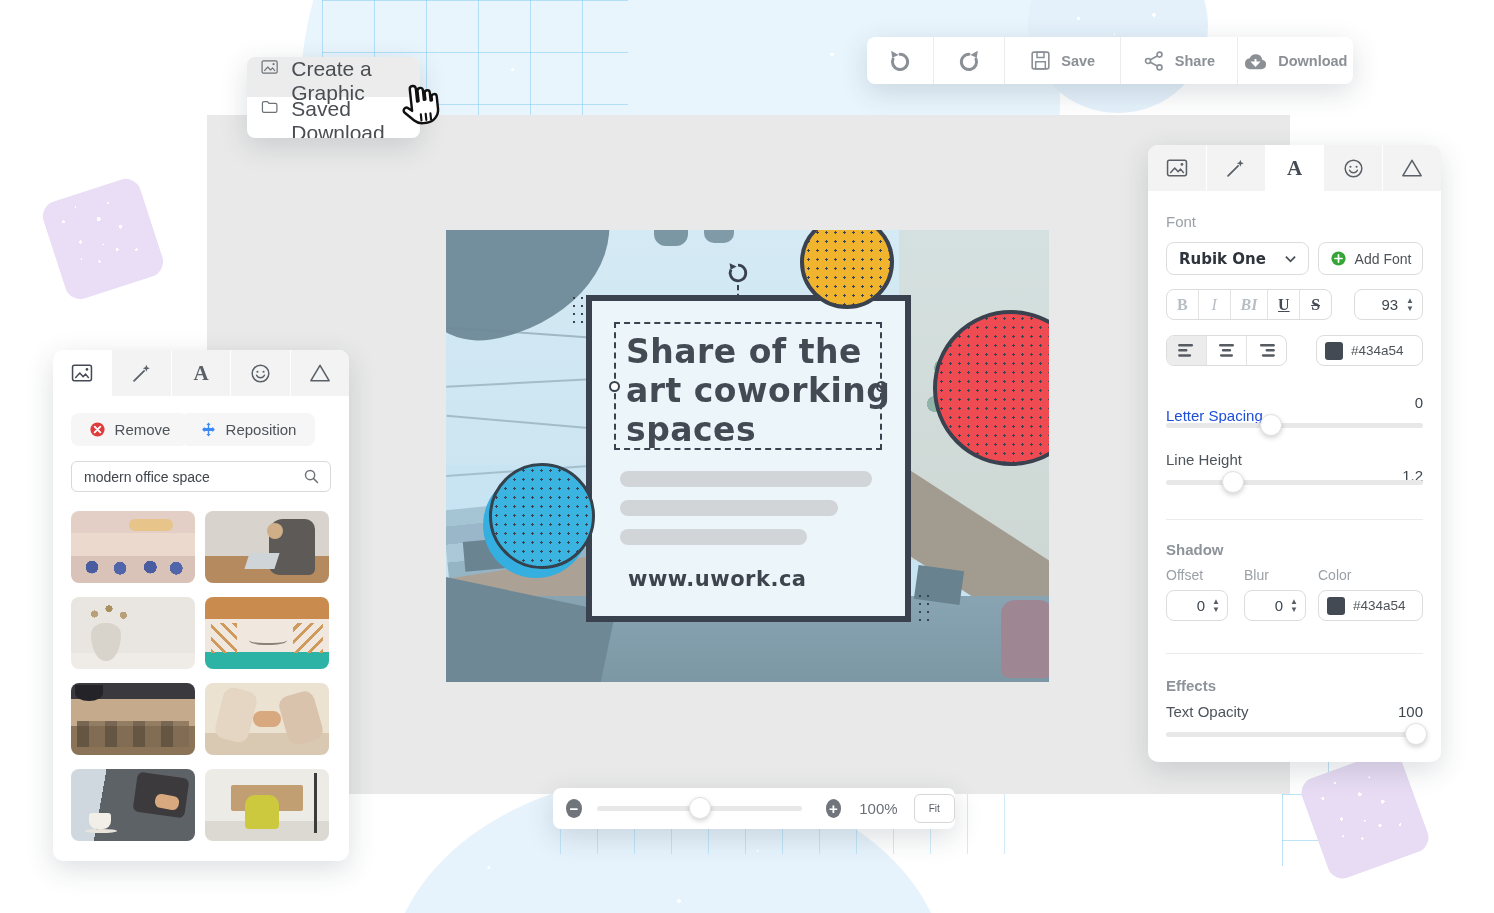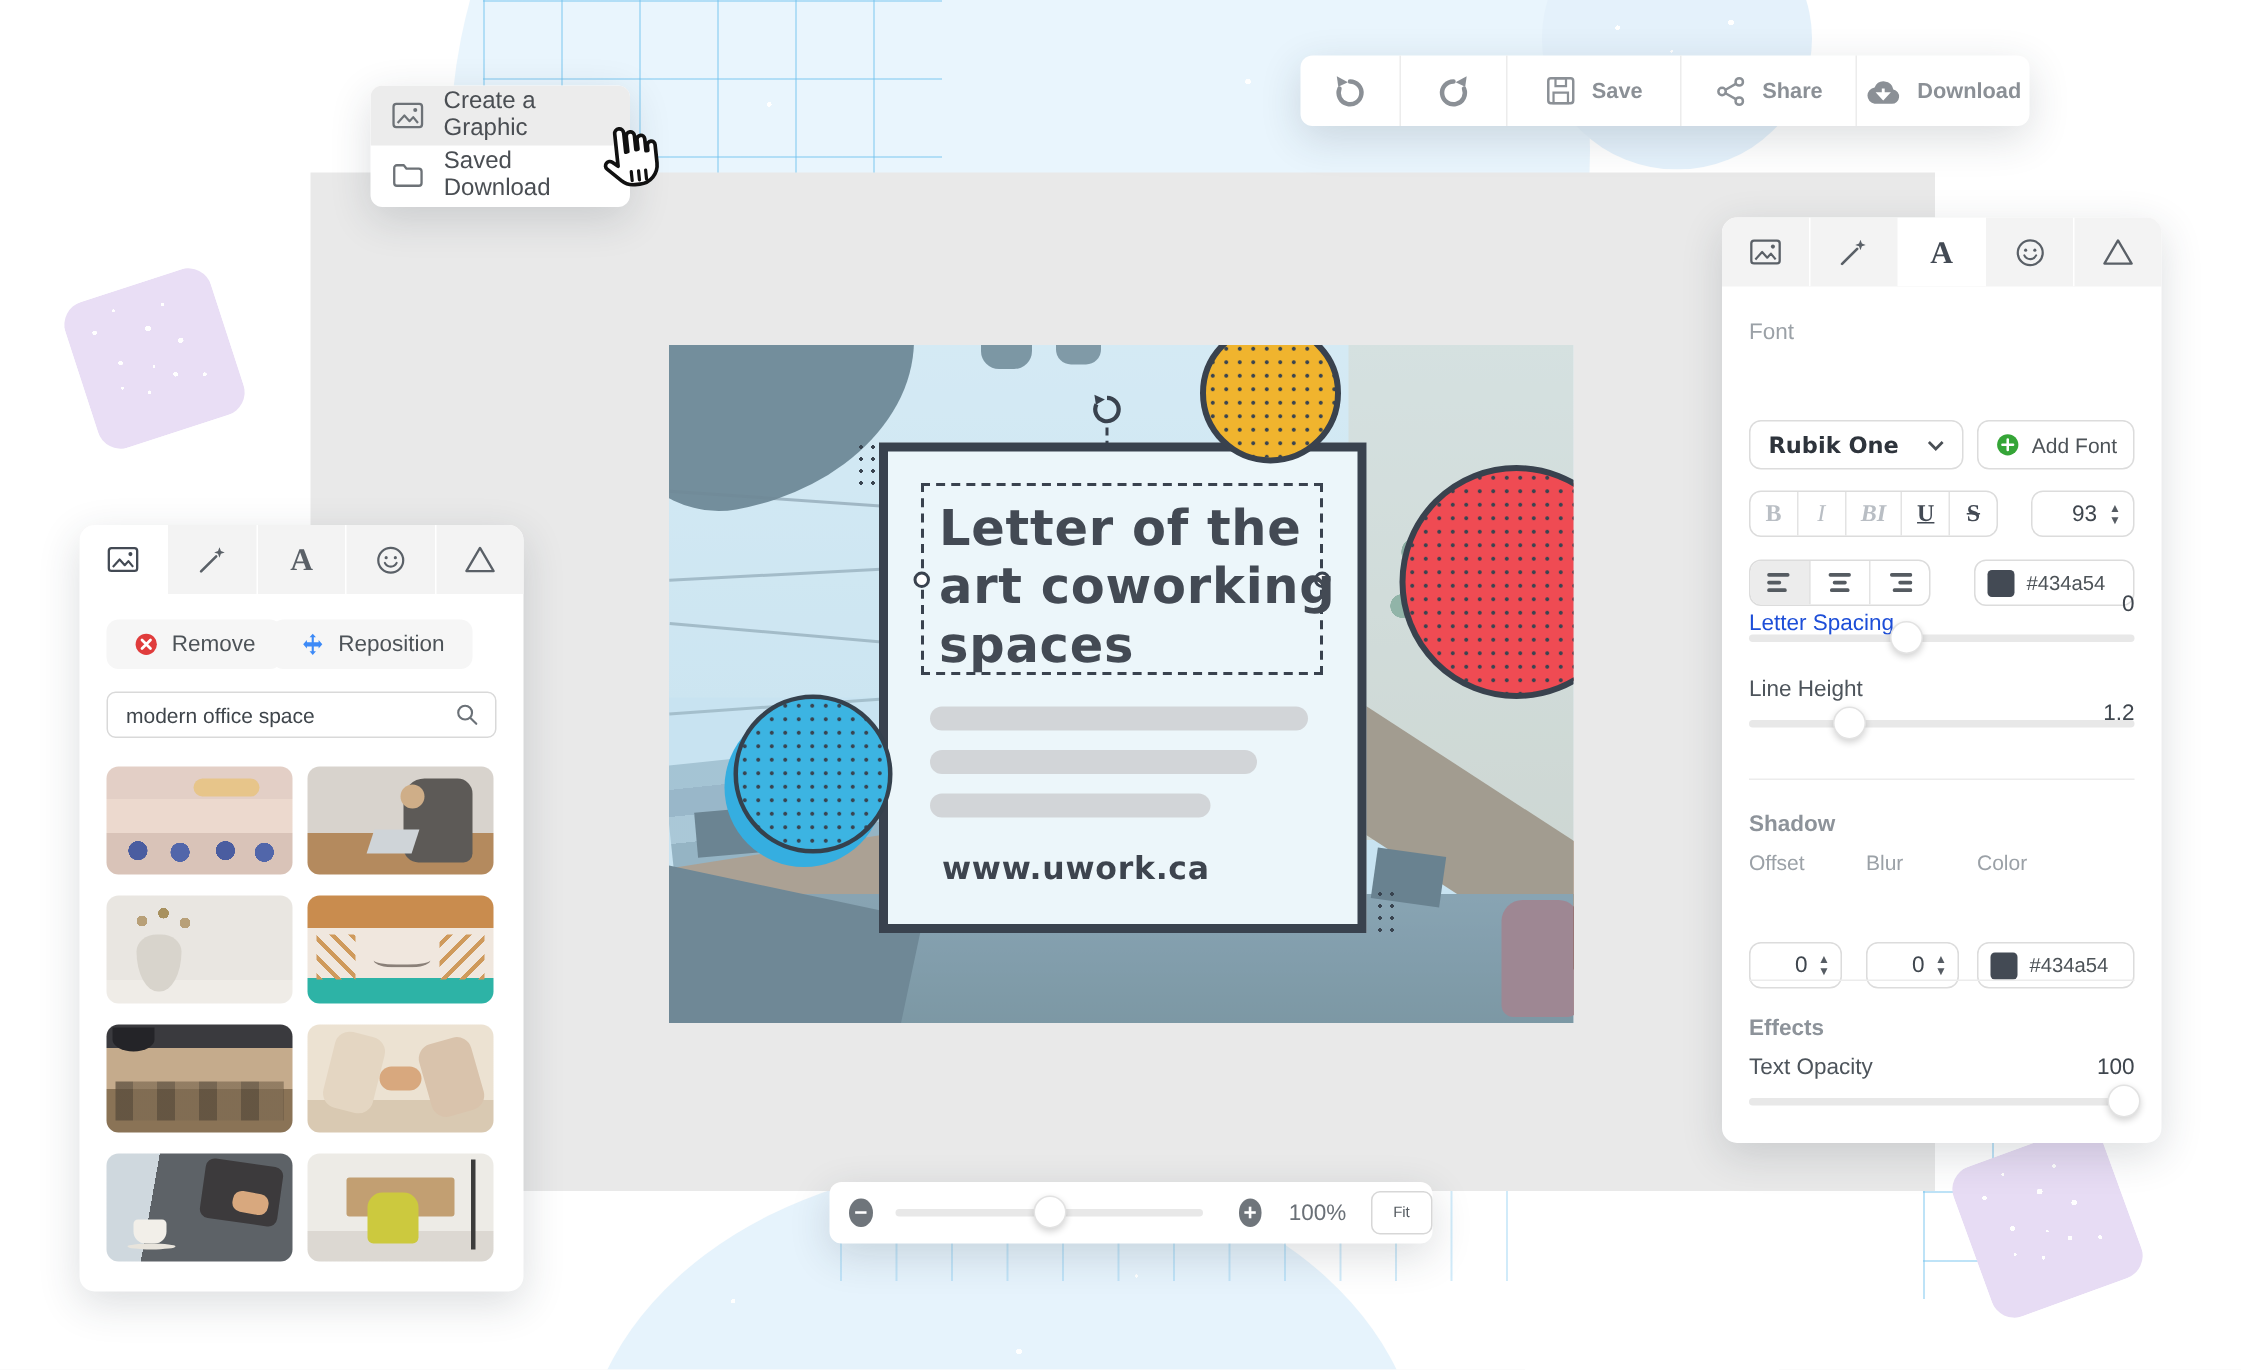--- a/index.html
+++ b/index.html
@@ -48,21 +48,21 @@
   .gbar{height:16px;border-radius:8px;background:#d2d5d8;}
   .site{left:36px;top:266px;font-family:"DejaVu Sans",sans-serif;font-weight:800;
      font-size:21px;color:#3d444e;letter-spacing:.5px;}
   .handle{width:11px;height:11px;border-radius:50%;background:#fff;border:2px solid #39424e;box-sizing:border-box;}
 
   
   .card{background:#fff;border-radius:10px;box-shadow:0 8px 28px rgba(40,50,60,.16);}
 
   
   #menu{left:247px;top:57px;width:173px;height:81px;border-radius:8px;overflow:hidden;}
-  .menu-item{display:flex;align-items:center;gap:13px;height:40px;padding:0 14px;color:#4a4e53;font-size:16px;}
+  .menu-item{display:flex;gap:13px;height:40px;padding:0 14px;color:#4a4e53;font-size:21px;}
   .menu-item.hover{background:#ececec;}
   .menu-item svg{color:#6d7277;}
 
   
   #toolbar{left:867px;top:37px;width:486px;height:47px;border-radius:8px;display:flex;align-items:stretch;}
   .tb-btn{flex:1;display:flex;align-items:center;justify-content:center;gap:10px;
      color:#8b9096;font-size:14.5px;font-weight:600;border-right:1px solid #ececec;}
   .tb-btn:last-child{border-right:none;}
   .tb-btn svg{color:#8b9096;}
 
@@ -80,21 +80,21 @@
   #search-box{left:18px;top:111px;width:260px;height:31px;border:1px solid #d9d9d9;border-radius:6px;
      box-sizing:border-box;display:flex;align-items:center;padding:0 10px;}
   #search-box input{border:none;outline:none;flex:1;font-size:14px;color:#3f454b;
      font-family:"Liberation Sans",sans-serif;background:transparent;}
   .thumb{width:124px;height:72px;border-radius:8px;position:absolute;overflow:hidden;}
 
   
   #right-panel{left:1148px;top:145px;width:293px;height:617px;}
   .rp-label{color:#9ba1a7;font-size:15px;}
   .rp-value{color:#3f464e;font-size:15px;}
-  .field{border:1px solid #dcdcdc;border-radius:8px;box-sizing:border-box;background:#fff;margin-top:38px;}
+  .field{border:1px solid #dcdcdc;border-radius:8px;box-sizing:border-box;background:#fff;}
   .seg{display:flex;}
   .seg>div{display:flex;align-items:center;justify-content:center;border-right:1px solid #e3e3e3;}
   .seg>div:last-child{border-right:none;}
   .fmt{font-family:"Liberation Serif",serif;font-size:16px;color:#b9bec4;}
   .fmt.dark{color:#434a54;}
   .stepper{display:flex;flex-direction:column;justify-content:center;line-height:.75;
      font-size:8px;color:#565c63;gap:2px;text-align:center;}
   .slider{height:5px;border-radius:3px;background:#e8e8e8;position:absolute;}
   .sthumb{position:absolute;top:-9px;width:22px;height:22px;border-radius:50%;background:#fff;
      border:1px solid #e2e2e2;box-shadow:0 2px 5px rgba(0,0,0,.18);box-sizing:border-box;}
@@ -152,21 +152,21 @@
     <div id="design-card" class="abs">
       <div class="abs gbar" style="left:28px;top:170px;width:252px;"></div>
       <div class="abs gbar" style="left:28px;top:199px;width:218px;"></div>
       <div class="abs gbar" style="left:28px;top:228px;width:187px;"></div>
       <div class="abs site">www.uwork.ca</div>
       <div class="abs sel-box">
         <div class="abs handle" style="left:-7px;top:57px;"></div>
         <div class="abs handle" style="right:-7px;top:57px;"></div>
       </div>
       <div class="abs headline">
-        <div>Letter of the</div>
+        <div>Share of the</div>
         <div>art coworking</div>
         <div>spaces</div>
       </div>
       <div class="abs" style="left:145px;top:-16px;width:0;height:14px;border-left:2px dashed #39424e;"></div>
       <div class="abs" style="left:134px;top:-40px;">
         <svg width="24" height="24" viewBox="0 0 24 24">
             <path d="M12 4.2a7.8 7.8 0 1 1-7 4.3" fill="none" stroke="#39424e" stroke-width="2.8"></path>
             <path d="M3.6 2.2l1 6.6 6-3.4z" fill="#39424e"></path>
           </svg>
       </div>

